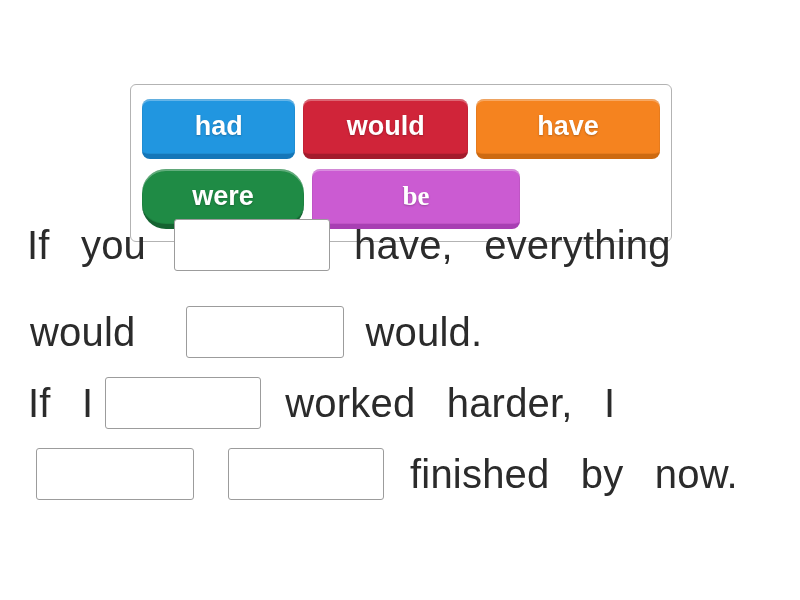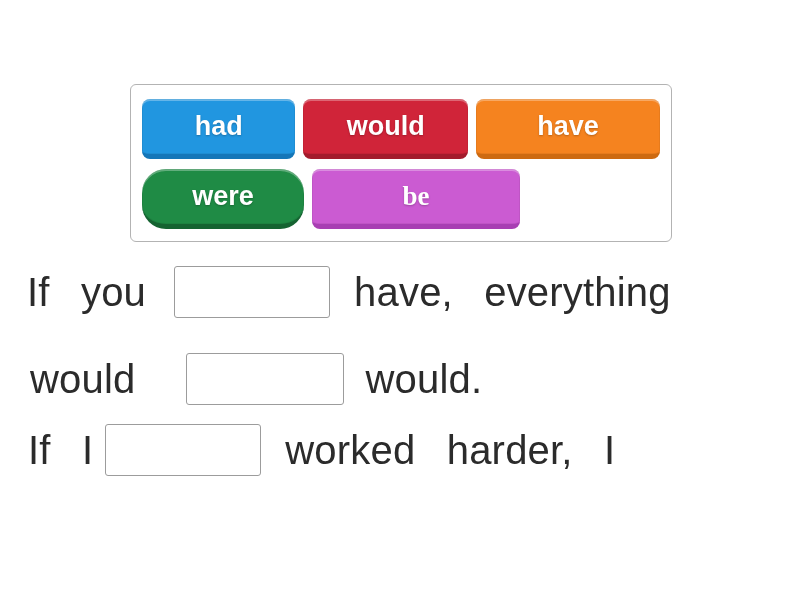--- a/index.html
+++ b/index.html
@@ -67,21 +67,20 @@
   .line {
     position: absolute;
     height: 58px;
     display: flex;
     align-items: center;
     font-size: 40px;
     letter-spacing: 0.2px;
     word-spacing: 20px;
     color: #2b2b2b;
     white-space: pre;
-    margin-top: 47px;
   }
   .line1 { left: 27px; top: 216px; }
   .line2 { left: 30px; top: 303px; }
   .line3 { left: 28px; top: 374px; justify-content: center; }
   .line4 { left: 36px; top: 445px; }
 
   .blank {
     width: 156px;
     height: 52px;
     box-sizing: border-box;
@@ -124,14 +123,19 @@
     <span class="blank"></span>
     <span class="txt">would.</span>
   </div>
 
   <div class="line line3">
     <span class="txt">If I</span>
     <span class="blank"></span>
     <span class="txt">worked harder, I</span>
   </div>
 
+  <div class="line line4">
+    <span class="blank blank-a"></span>
+    <span class="blank blank-b"></span>
+    <span class="txt">finished by now.</span>
+  </div>
 
 </div>
 
 </body></html>

